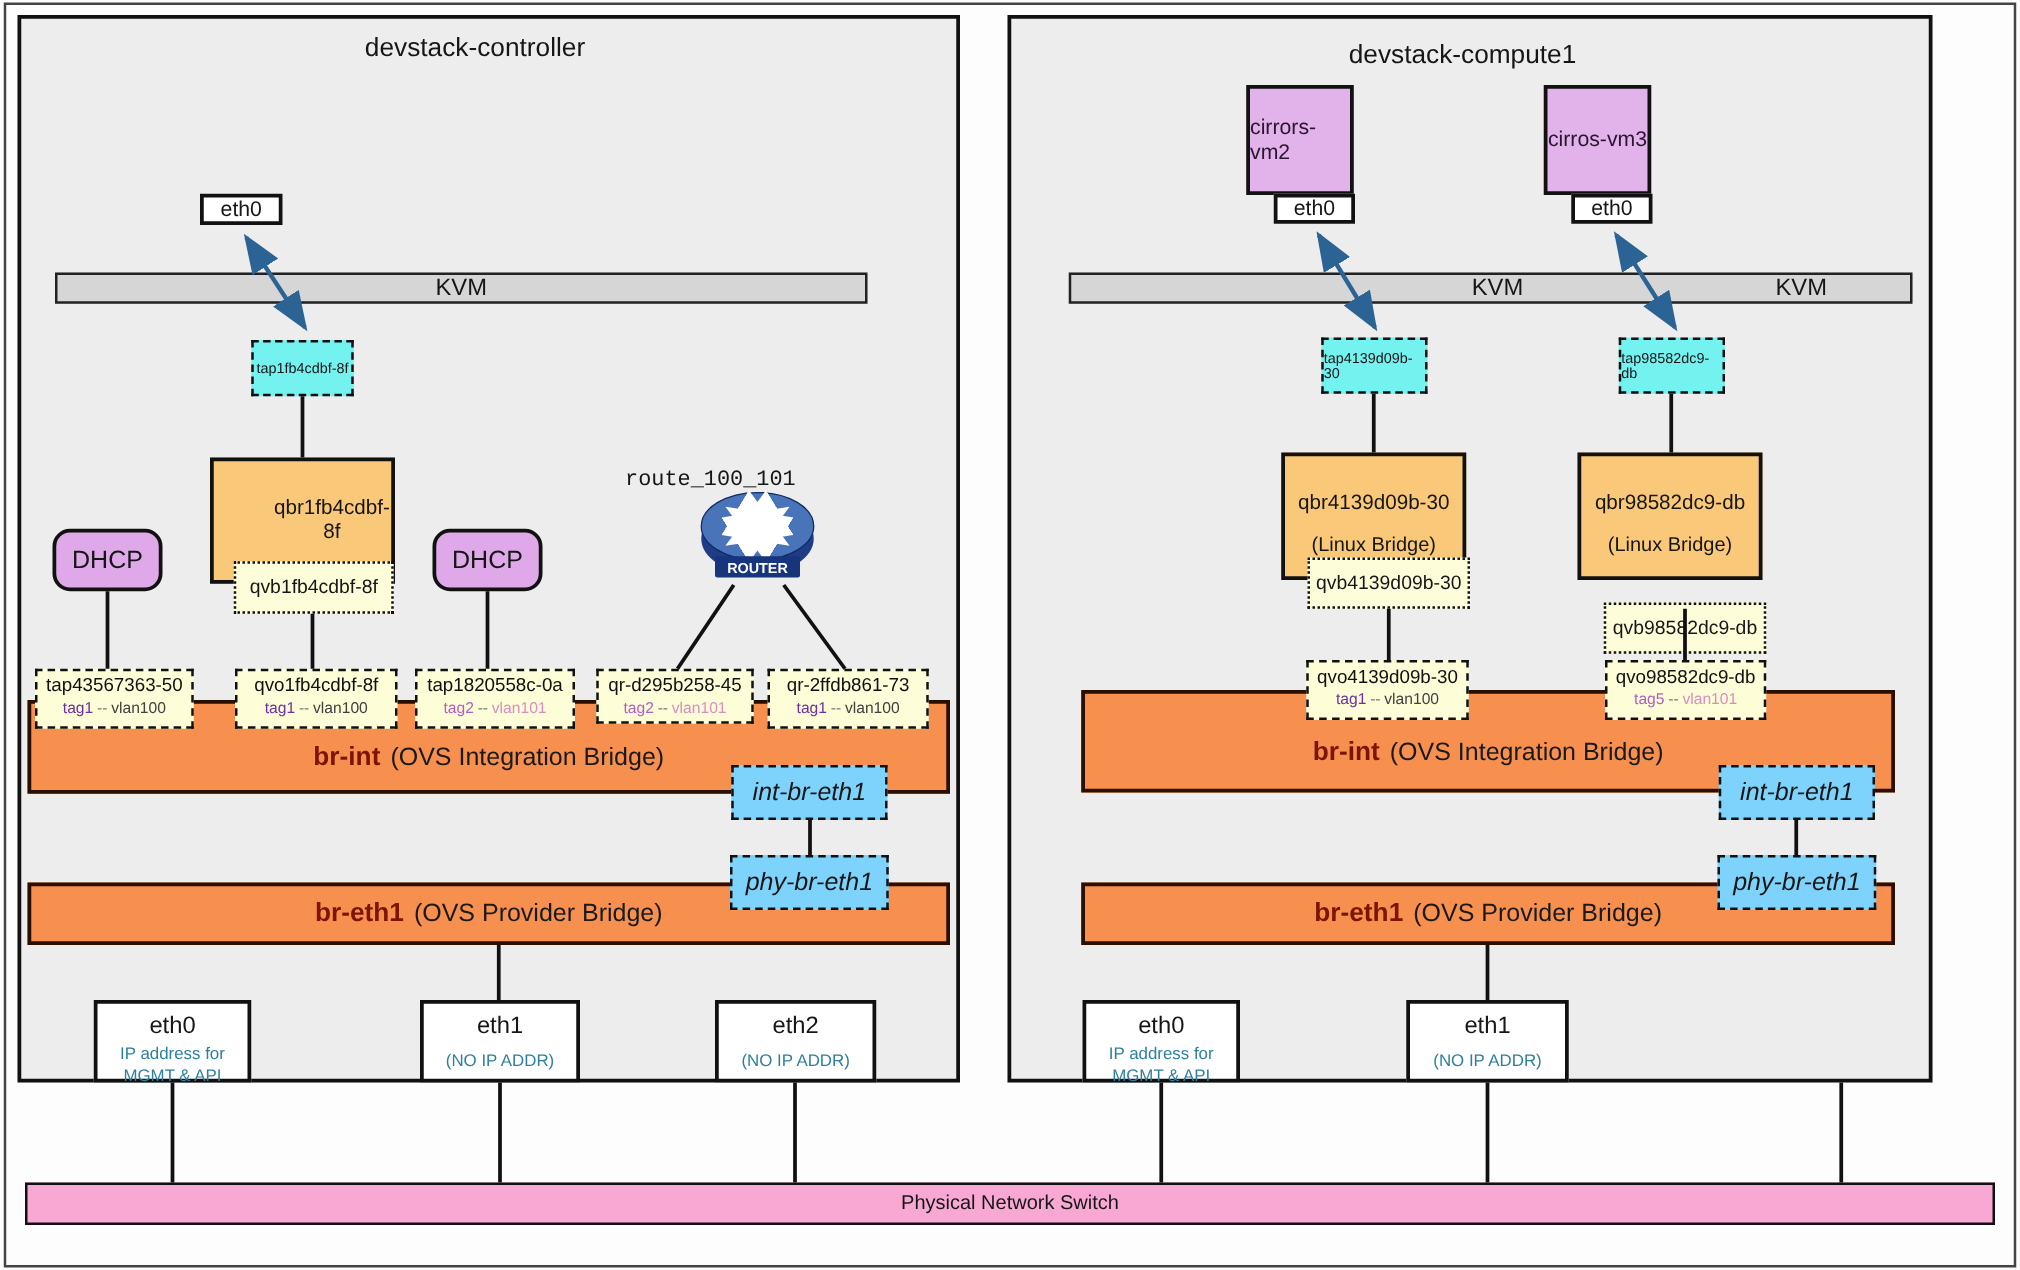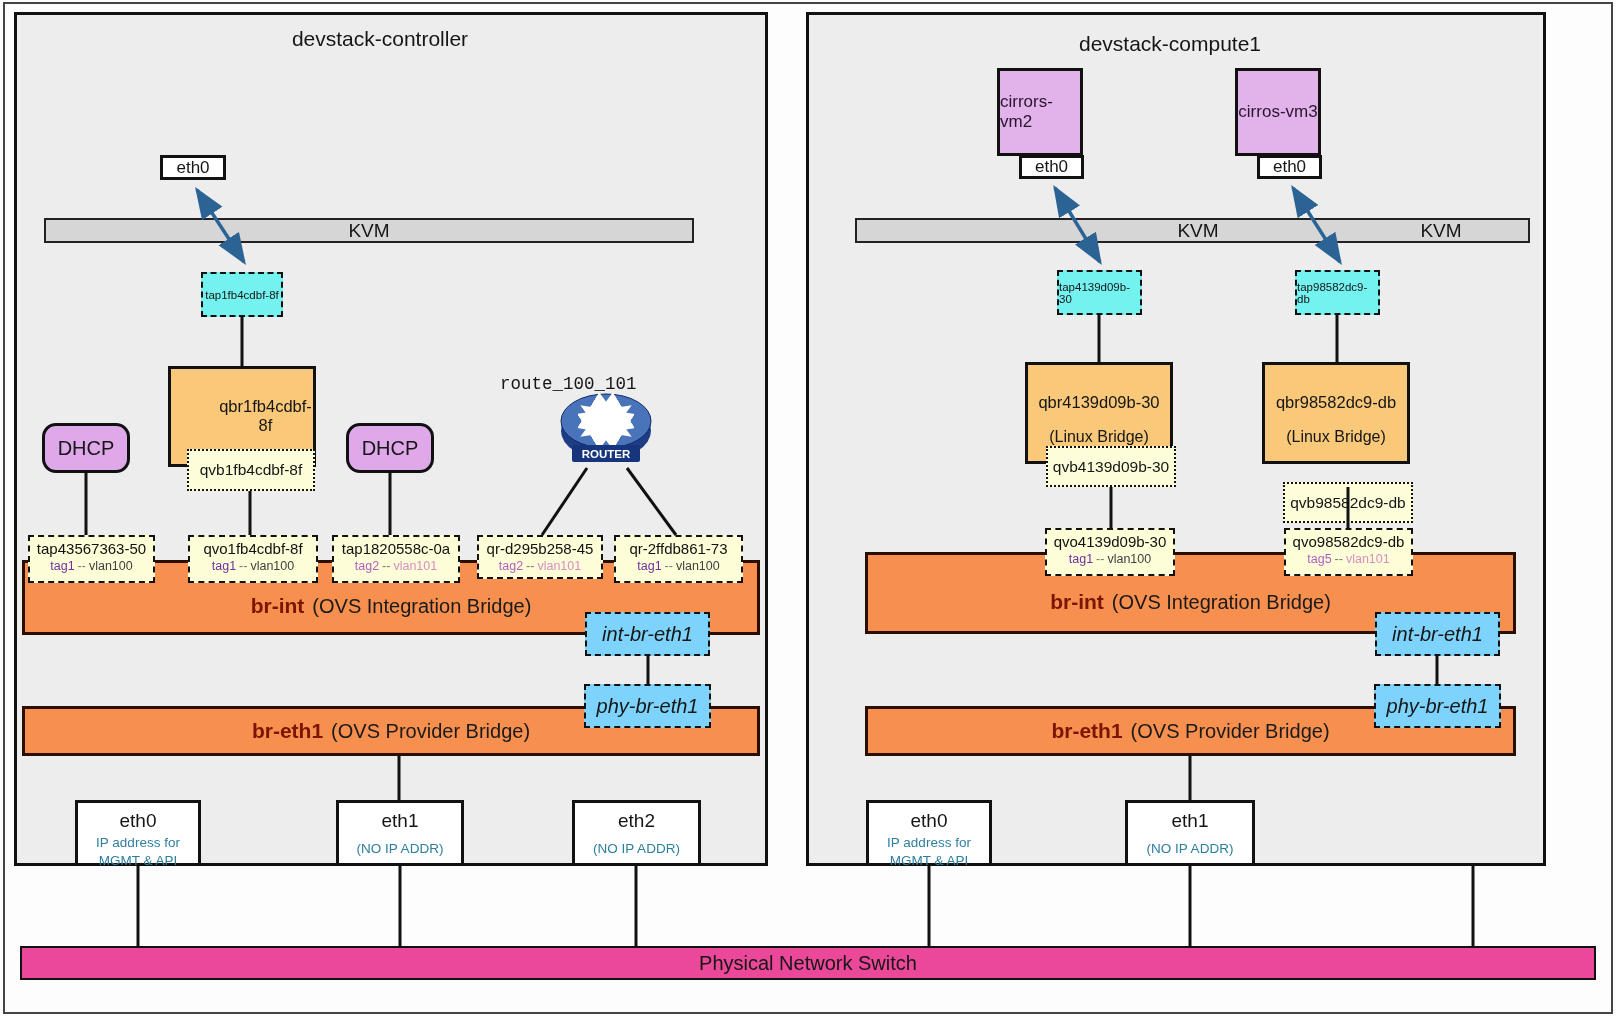--- a/index.html
+++ b/index.html
@@ -31,22 +31,22 @@
   .t100 .tag{color:#7030a0;} .t100 .vlan{color:#404040;}
   .t101 .tag{color:#b35fc0;} .t101 .vlan{color:#d98ec0;}
   .brbar{background:#f78f4e;border:3px solid #2a0e00;display:flex;align-items:center;justify-content:center;z-index:1;}
   .brname{font-weight:bold;color:#7b1500;font-size:21px;}
   .brdesc{color:#1a1a1a;font-size:20px;margin-left:8px;}
   .mint{background:#7dd3fc;border:2px dashed #111;display:flex;align-items:center;justify-content:center;
       font-size:20px;z-index:6;font-style:italic;}
   .ethbox{background:#fff;border:3px solid #111;text-align:center;z-index:4;}
   .ethname{font-size:19px;margin-top:7px;}
   .ethdesc{font-size:13.5px;color:#2e7f9e;line-height:1.3;margin-top:2px;}
-  .switchbar{background:#ec4899;border:2px solid #111;display:flex;align-items:center;justify-content:center;
-      font-size:20px;z-index:2;}
+  .switchbar{background:#f9a8d4;border:2px solid #111;display:flex;align-items:center;justify-content:center;
+      font-size:16px;z-index:2;}
   .routerlabel{font-size:17.5px;z-index:3;font-family:Liberation Mono, monospace;}
   #wires{position:absolute;left:0;top:0;width:1616px;height:1016px;z-index:8;pointer-events:none;}
 </style>
 </head>
 <body>
 
 <div id="canvas">
   <div id="frame"></div>
 
   <div class="abs panel" style="left:14px;top:12px;width:754px;height:854px;"></div>

